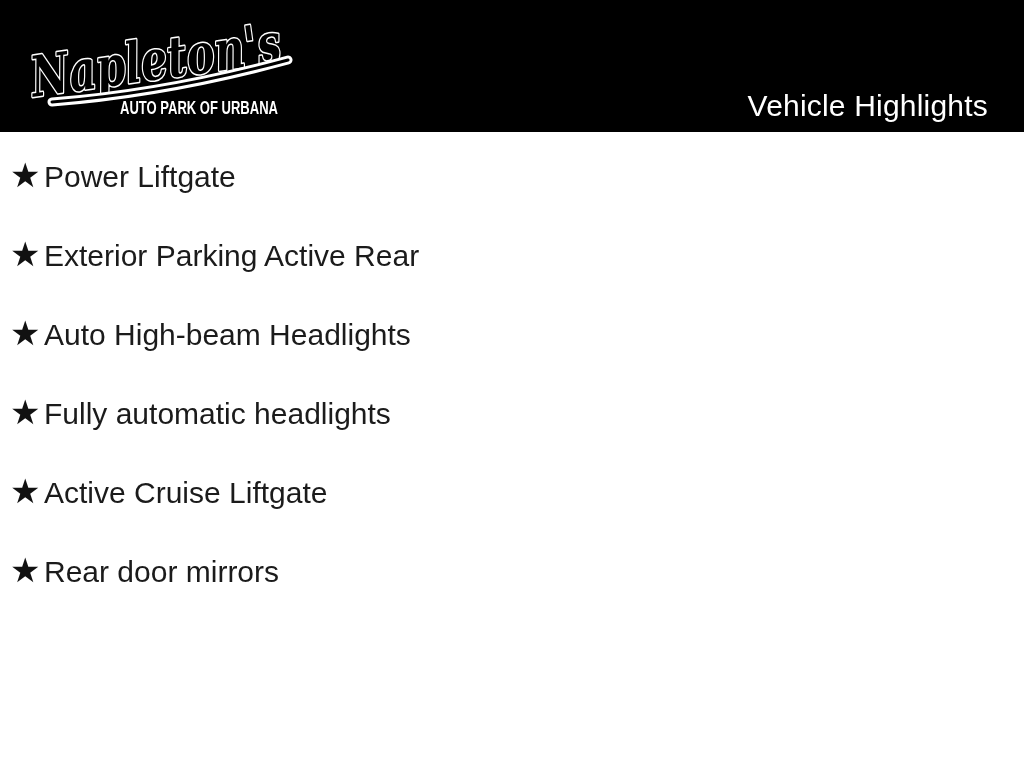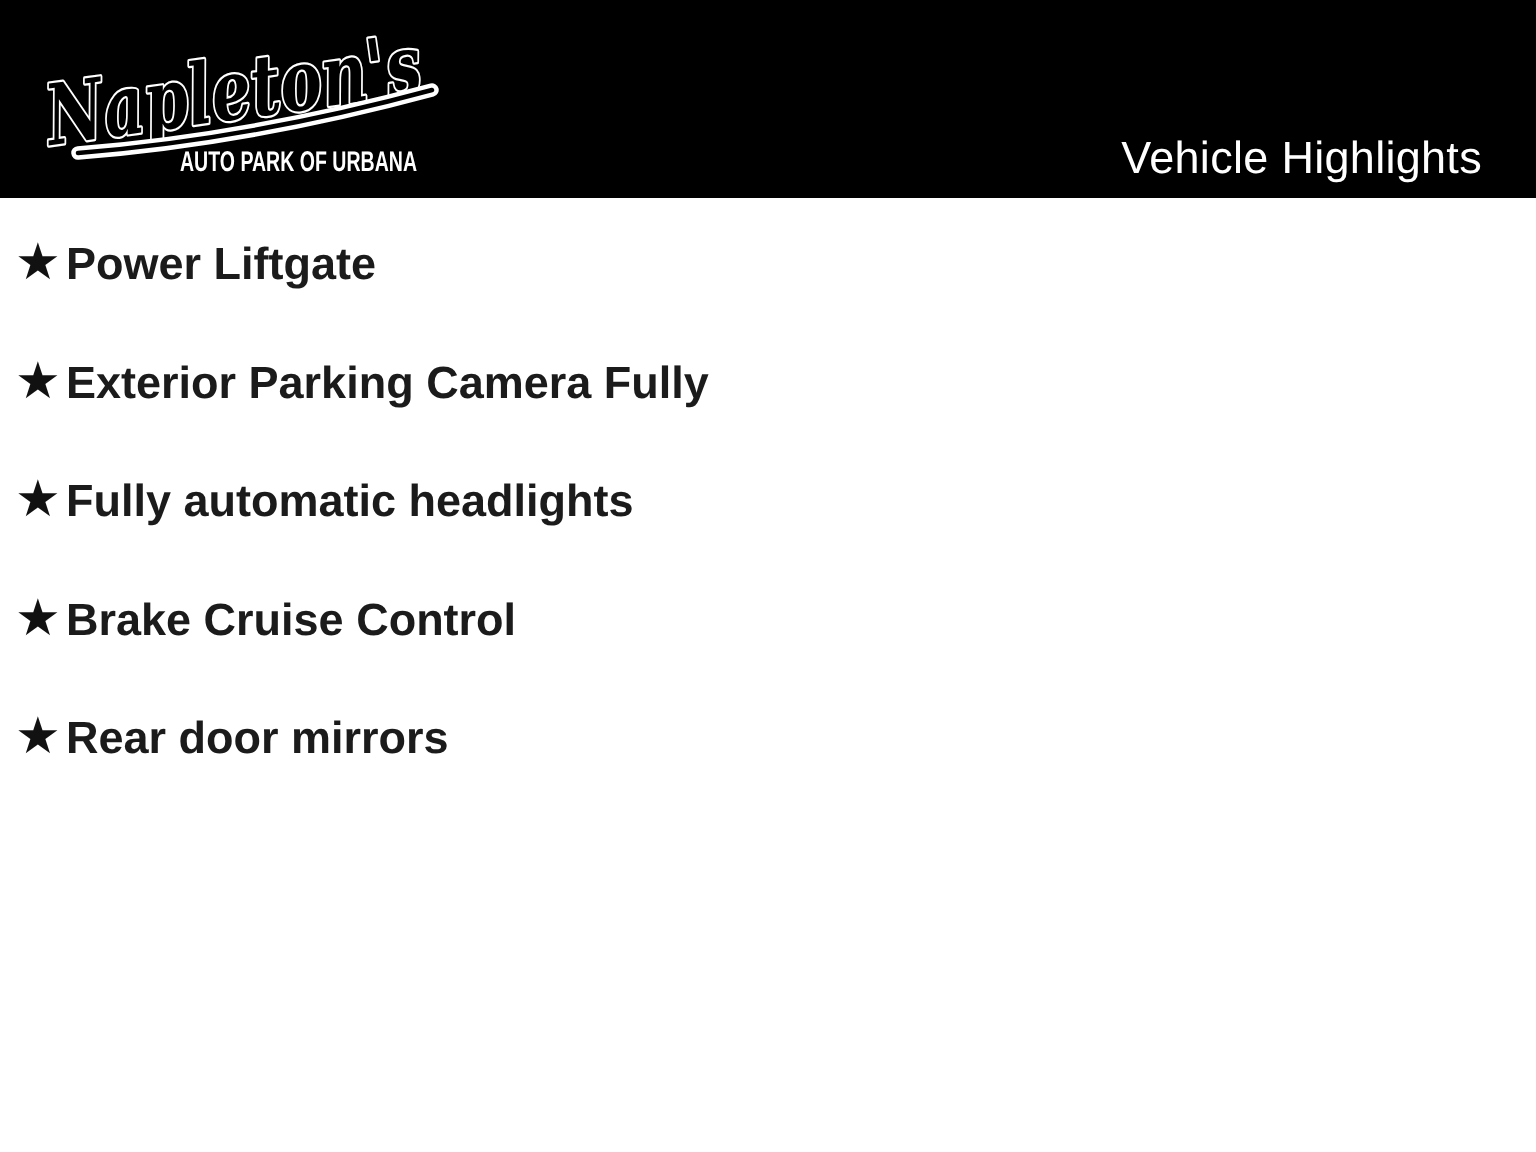--- a/index.html
+++ b/index.html
@@ -78,21 +78,20 @@
   
   .highlights {
     list-style: none;
     margin: 0;
     padding: 28px 0 0 10px;
   }
   .highlights li {
     height: 79px;
     line-height: 30px;
     white-space: nowrap;
-    font-weight: bold;
   }
   .star {
     display: inline-block;
     width: 34px;
     font-family: "DejaVu Sans", sans-serif;
     font-size: 34px;
     line-height: 30px;
     color: #111111;
     vertical-align: baseline;
   }
@@ -116,24 +115,27 @@
     <text class="logo-tagline" x="104" y="114" textLength="158" lengthAdjust="spacingAndGlyphs">AUTO PARK OF URBANA</text>
   </svg>
   <div class="header-title">Vehicle Highlights</div>
 </div>
 
 <ul class="highlights">
   <li>
     <span class="star">★</span><span class="feature-label">Power Liftgate</span>
   </li>
   <li>
-    <span class="star">★</span><span class="feature-label">Exterior Parking Camera Fully</span>
+    <span class="star">★</span><span class="feature-label">Exterior Parking Active Rear</span>
+  </li>
+  <li>
+    <span class="star">★</span><span class="feature-label">Auto High-beam Headlights</span>
   </li>
   <li>
     <span class="star">★</span><span class="feature-label">Fully automatic headlights</span>
   </li>
   <li>
-    <span class="star">★</span><span class="feature-label">Brake Cruise Control</span>
+    <span class="star">★</span><span class="feature-label">Active Cruise Liftgate</span>
   </li>
   <li>
     <span class="star">★</span><span class="feature-label">Rear door mirrors</span>
   </li>
 </ul>
 
 </body></html>

